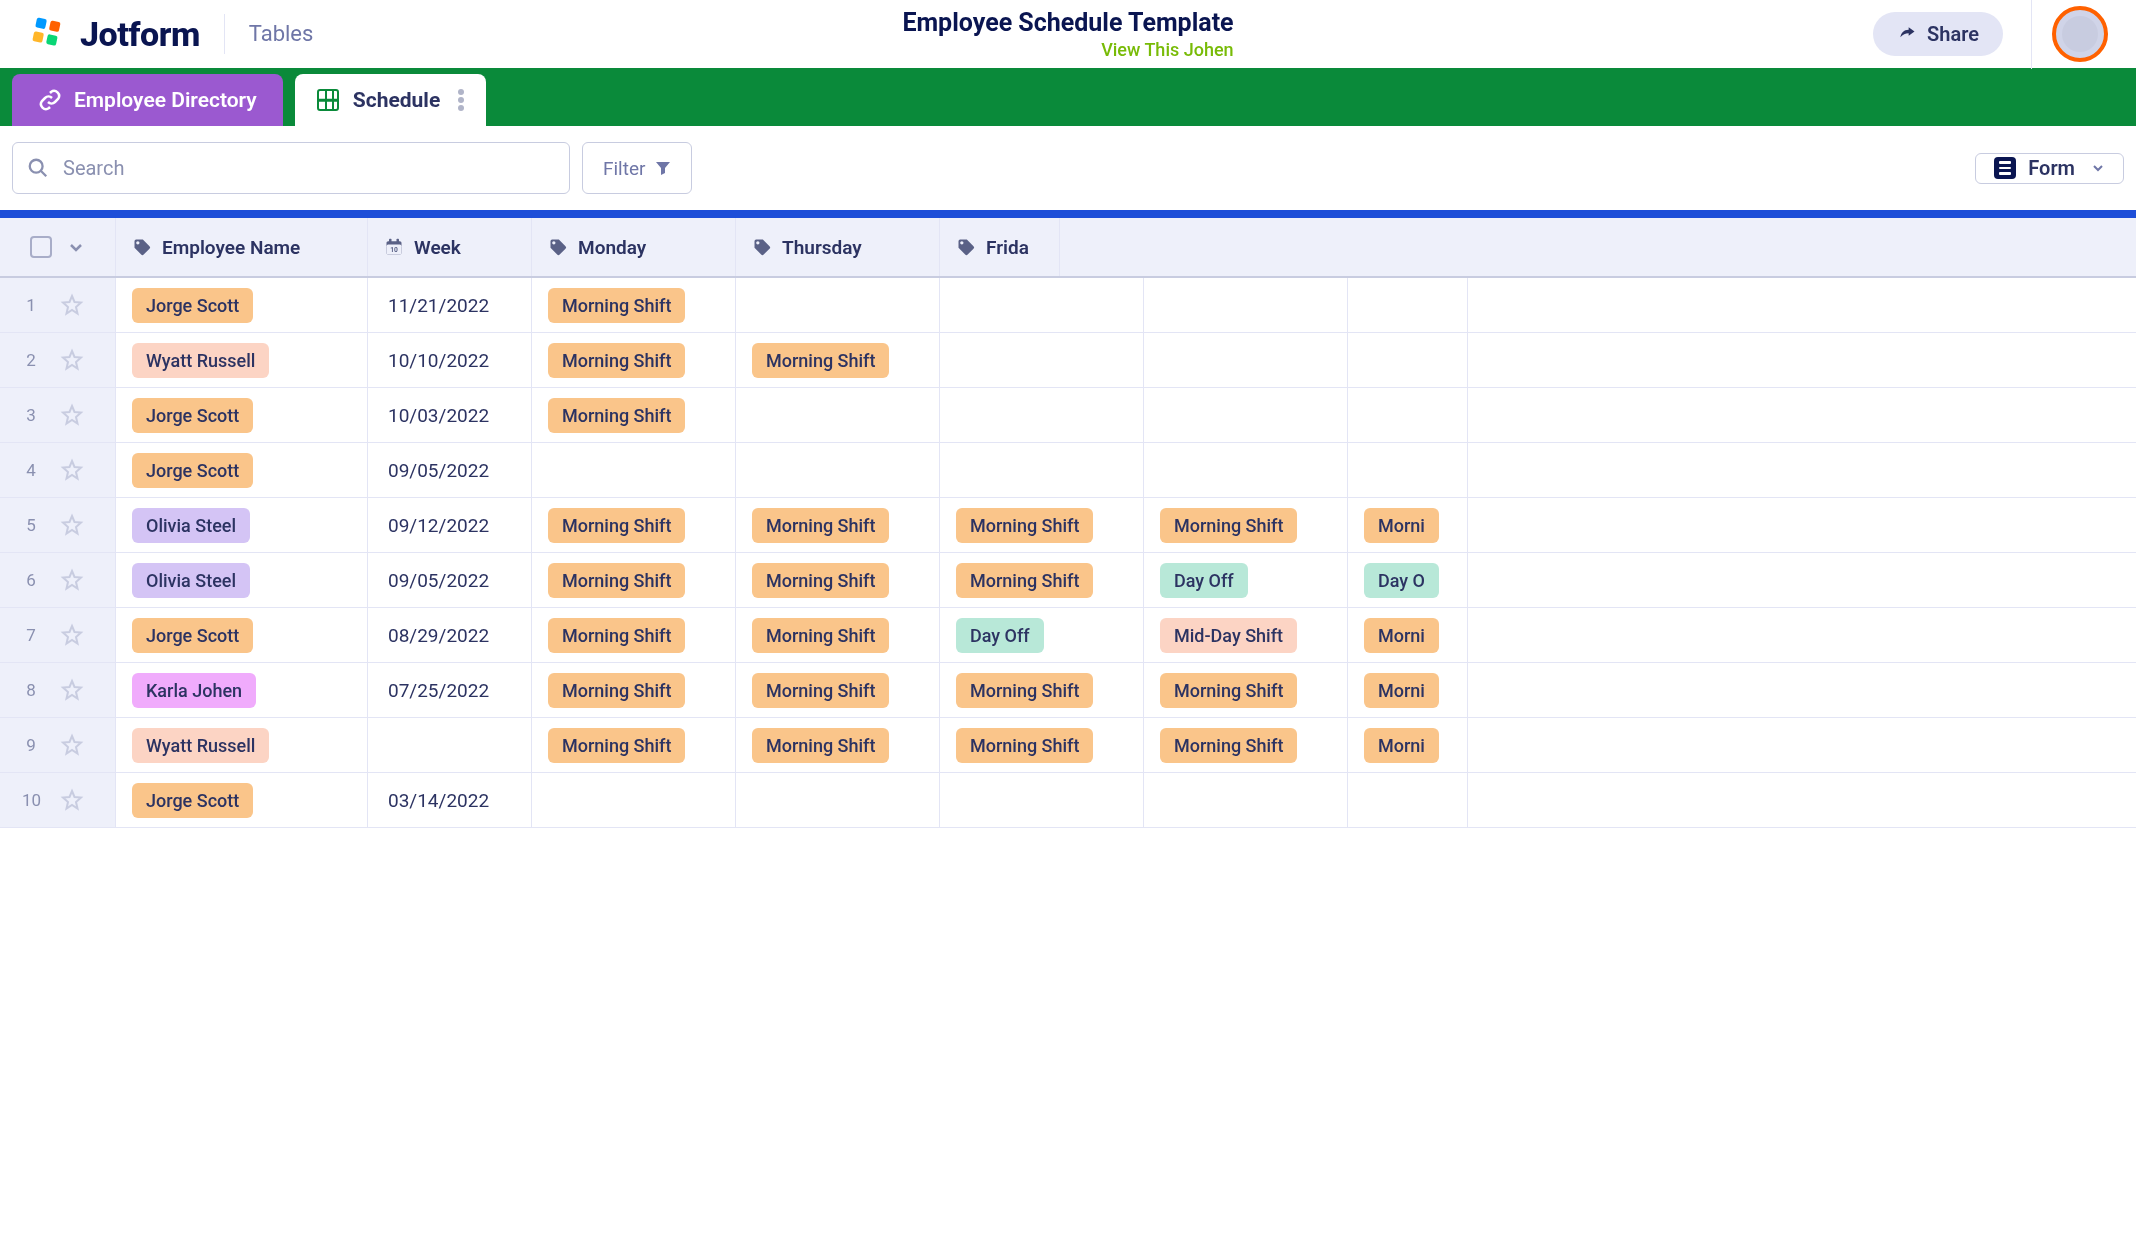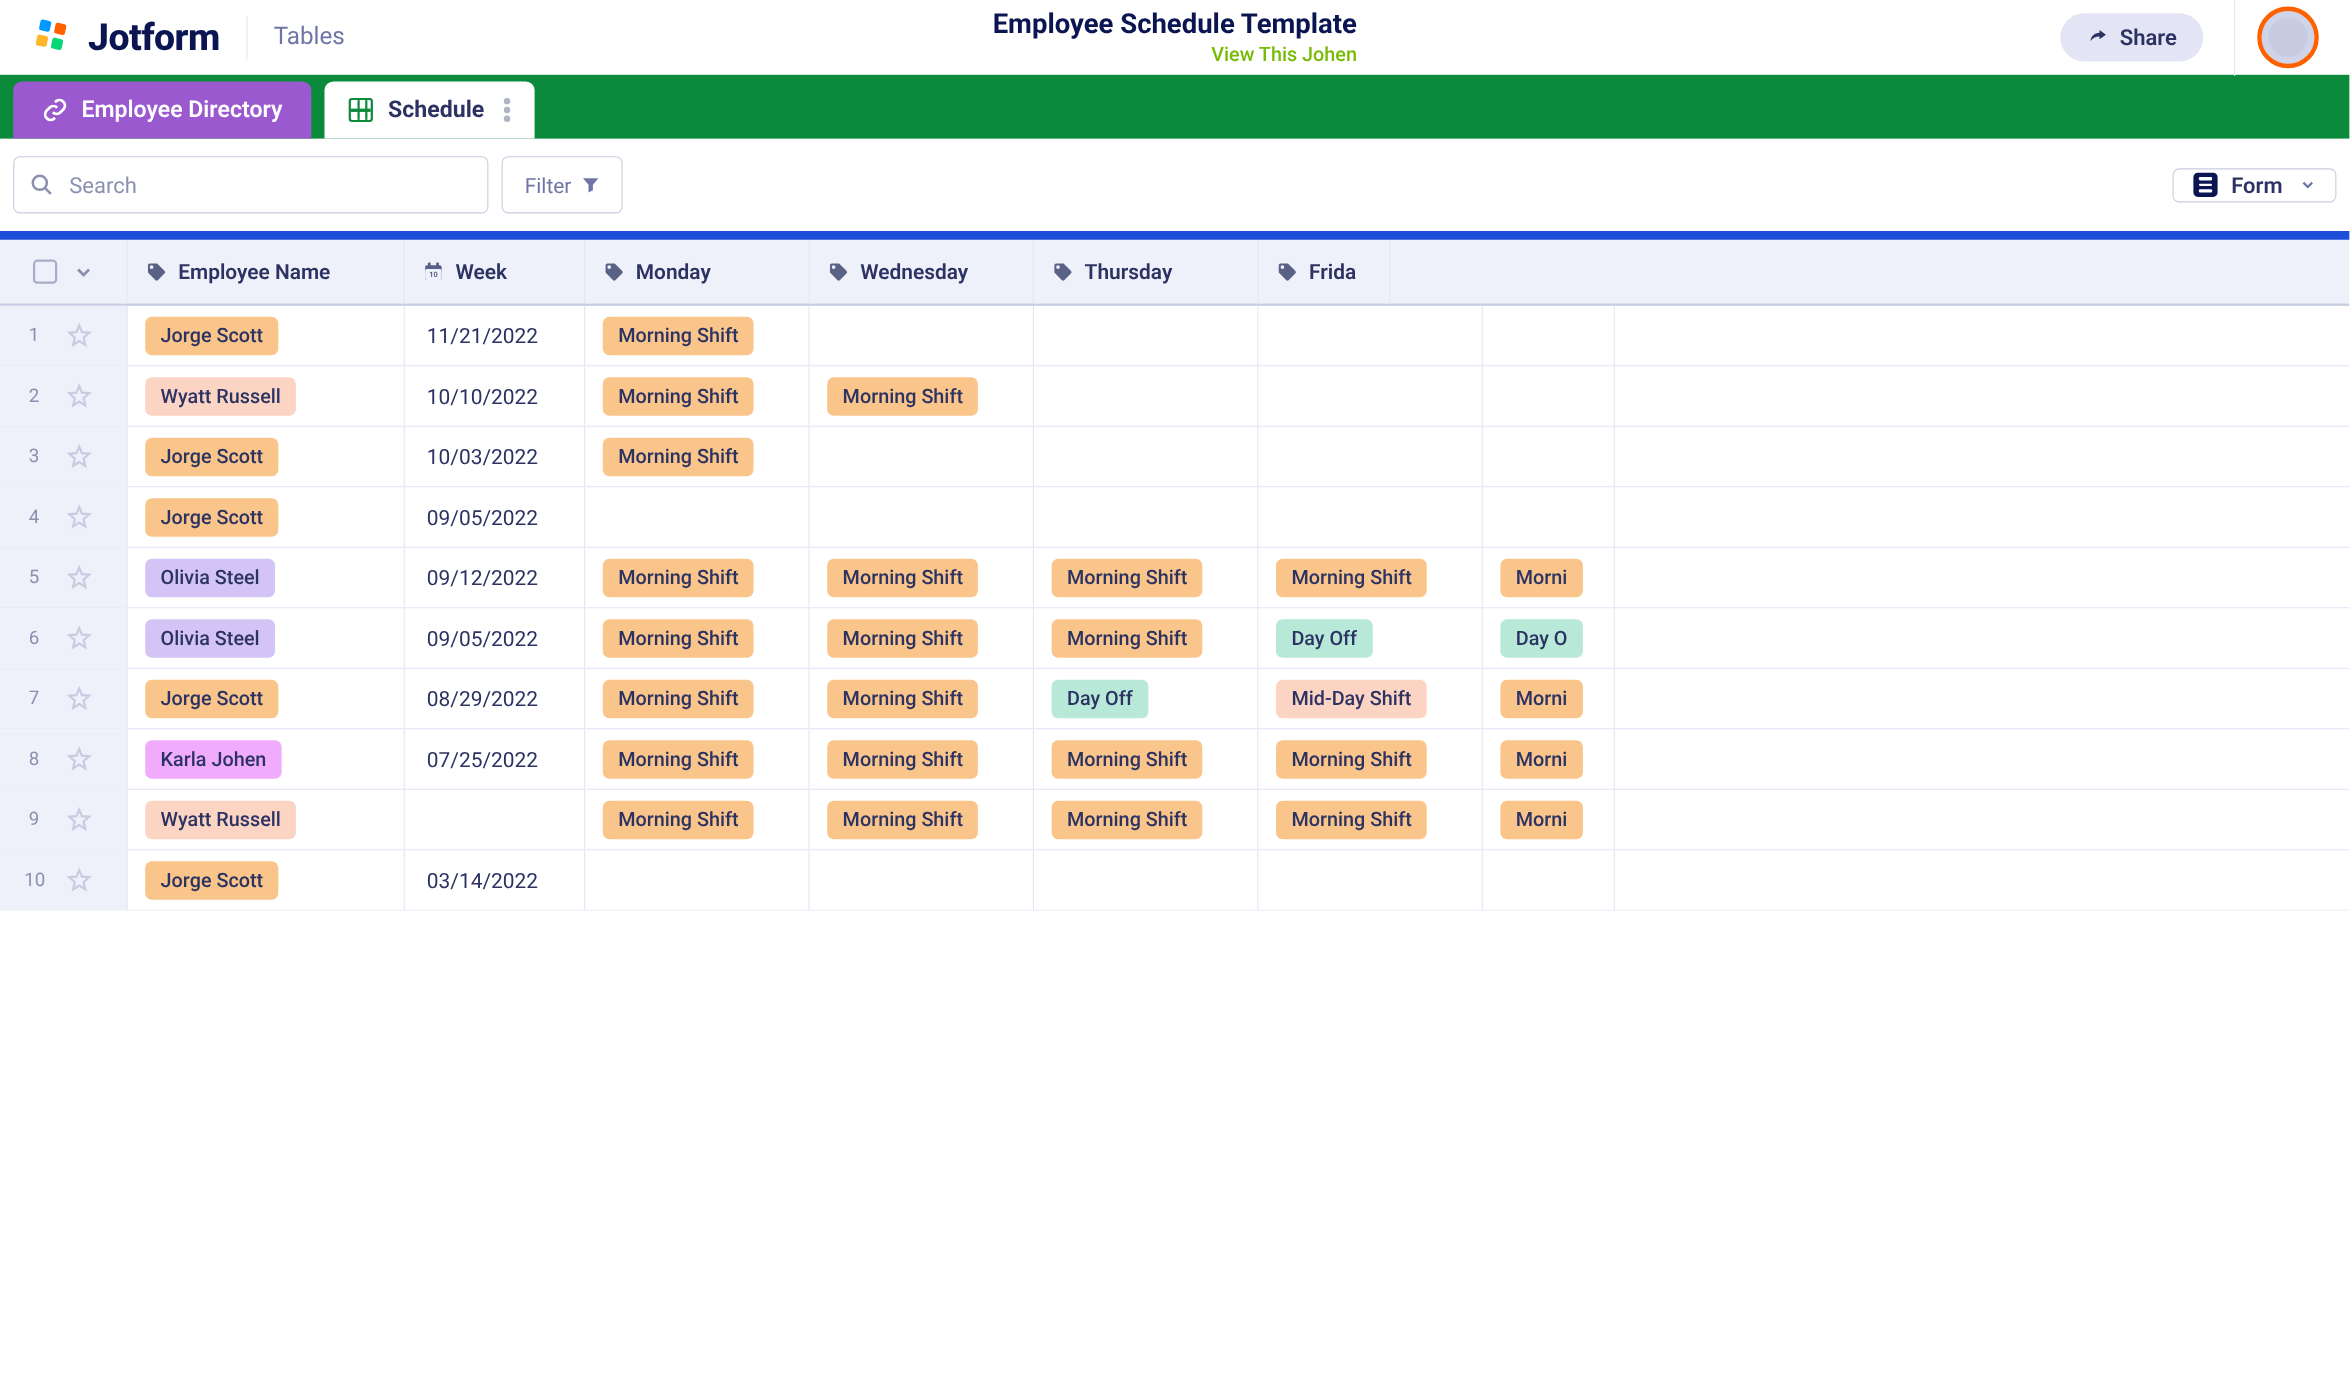--- a/index.html
+++ b/index.html
@@ -29,21 +29,21 @@
 .tab-sched { display: flex; align-items: center; gap: 14px; background: #fff; color: #2c3362; padding: 14px 22px; border-radius: 8px 8px 0 0; font-size: 21px; font-weight: 700; margin-left: 12px; height: 52px; cursor: pointer; }
 .tab-sched .grid-icon { width: 22px; height: 22px; border: 2.5px solid #0a8a3a; border-radius: 3px; position: relative; }
 .tab-sched .grid-icon::before, .tab-sched .grid-icon::after { content: ''; position: absolute; background: #0a8a3a; }
 .tab-sched .grid-icon::before { width: 100%; height: 2.5px; top: 50%; left: 0; transform: translateY(-50%); }
 .tab-sched .grid-icon::after { height: 100%; width: 2.5px; left: 33%; top: 0; box-shadow: 7px 0 0 #0a8a3a; }
 .tab-menu { width: 6px; height: 22px; display: flex; flex-direction: column; justify-content: space-between; margin-left: 4px; cursor: pointer; }
 .tab-menu span { width: 6px; height: 6px; border-radius: 50%; background: #b0b4c8; }
 
 
 .toolbar { display: flex; align-items: center; padding: 16px 12px; gap: 12px; }
-.search-wrap { display: flex; align-items: center; border: 1.5px solid #c8cce0; border-radius: 6px; padding: 0 14px; width: 432px; height: 52px; }
+.search-wrap { display: flex; align-items: center; border: 1.5px solid #c8cce0; border-radius: 6px; padding: 0 14px; width: 558px; height: 52px; }
 .search-wrap svg { width: 22px; height: 22px; color: #8a90b0; }
 .search-wrap input { border: none; outline: none; font-size: 20px; margin-left: 14px; flex: 1; color: #2c3362; }
 .search-wrap input::placeholder { color: #8a90b0; }
 .filter-btn { display: flex; align-items: center; gap: 10px; border: 1.5px solid #c8cce0; background: #fff; border-radius: 6px; padding: 0 20px; height: 52px; font-size: 19px; color: #6f76a7; cursor: pointer; }
 .filter-btn svg { width: 16px; height: 16px; }
 .form-btn { margin-left: auto; display: flex; align-items: center; gap: 12px; border: 1.5px solid #c8cce0; background: #fff; border-radius: 6px; padding: 0 18px; height: 31px; font-size: 20px; font-weight: 600; color: #2c3362; cursor: pointer; }
 .form-btn .form-icon { width: 22px; height: 22px; background: #0a1551; border-radius: 4px; position: relative; display: flex; flex-direction: column; justify-content: center; align-items: center; gap: 3px; padding: 4px; }
 .form-btn .form-icon span { width: 12px; height: 2.5px; background: #fff; border-radius: 1px; }
 .form-btn .chev { margin-left: 4px; }
 
@@ -189,26 +189,20 @@
     <div class="th col-day">
       <svg viewBox="0 0 24 24">
           <path fill="currentColor" d="M21 11l-8-8H5a2 2 0 0 0-2 2v8l8 8a2 2 0 0 0 3 0l7-7a2 2 0 0 0 0-3zM7 9a2 2 0 1 1 0-4 2 2 0 0 1 0 4z"></path>
         </svg>
       <span>Monday</span>
     </div>
     <div class="th col-day">
       <svg viewBox="0 0 24 24">
           <path fill="currentColor" d="M21 11l-8-8H5a2 2 0 0 0-2 2v8l8 8a2 2 0 0 0 3 0l7-7a2 2 0 0 0 0-3zM7 9a2 2 0 1 1 0-4 2 2 0 0 1 0 4z"></path>
         </svg>
-      <span>Wednesday</span>
-    </div>
-    <div class="th col-day">
-      <svg viewBox="0 0 24 24">
-          <path fill="currentColor" d="M21 11l-8-8H5a2 2 0 0 0-2 2v8l8 8a2 2 0 0 0 3 0l7-7a2 2 0 0 0 0-3zM7 9a2 2 0 1 1 0-4 2 2 0 0 1 0 4z"></path>
-        </svg>
       <span>Thursday</span>
     </div>
     <div class="th col-fri">
       <svg viewBox="0 0 24 24">
           <path fill="currentColor" d="M21 11l-8-8H5a2 2 0 0 0-2 2v8l8 8a2 2 0 0 0 3 0l7-7a2 2 0 0 0 0-3zM7 9a2 2 0 1 1 0-4 2 2 0 0 1 0 4z"></path>
         </svg>
       <span>Frida</span>
     </div>
   </div>
   <div id="table-body">

